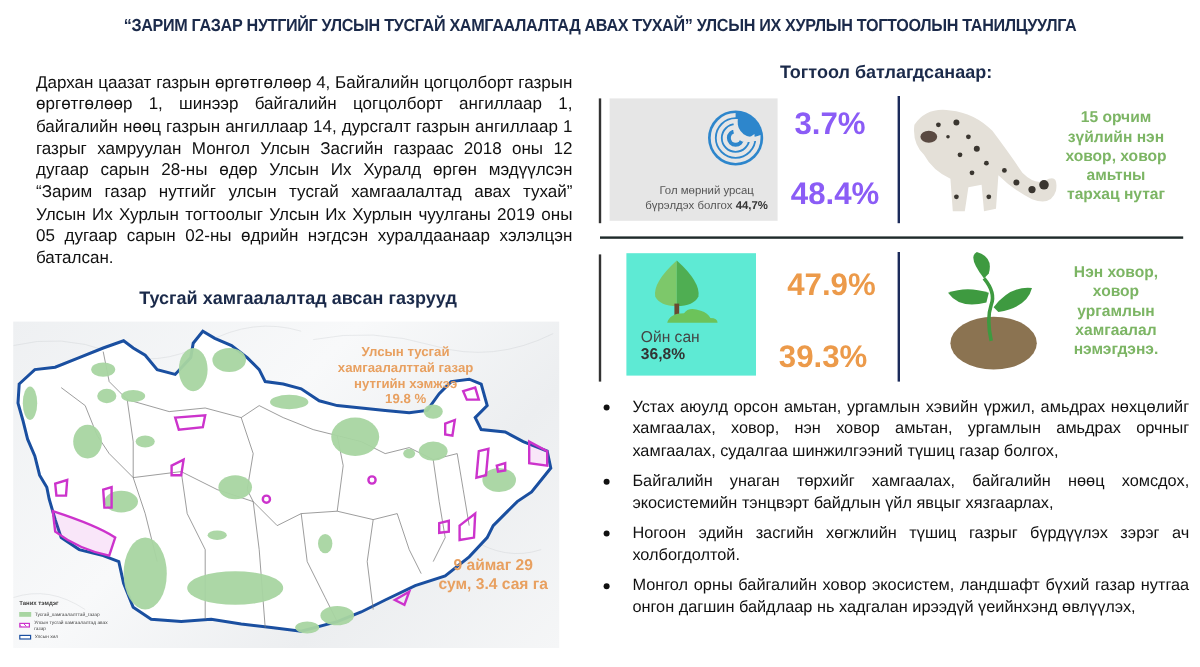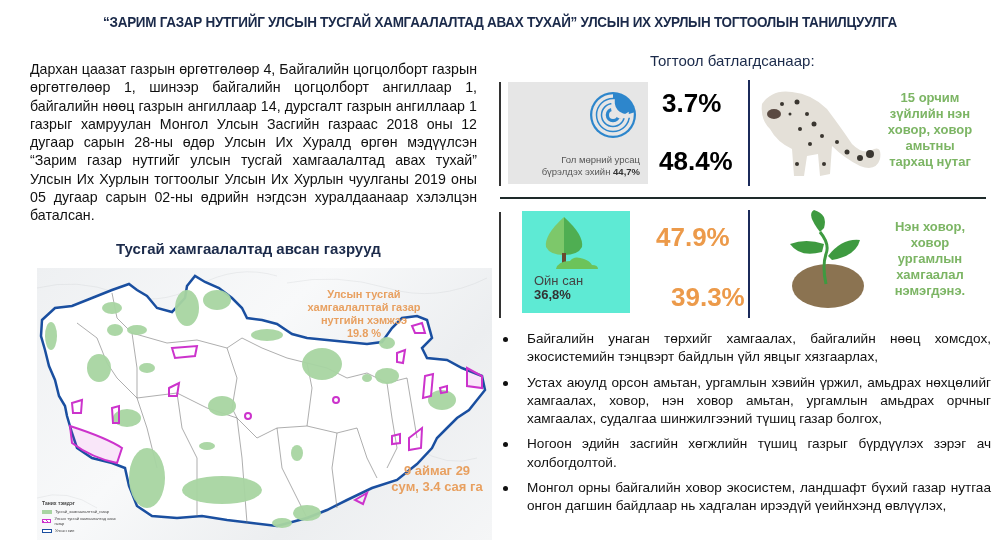--- a/index.html
+++ b/index.html
@@ -15,21 +15,21 @@
     .intro {
       position: absolute; left: 30px; top: 60px; width: 447px;
       font-size: 14.2px; line-height: 18.3px; text-align: justify; color: #111;
     }
 
     .map-title {
       position: absolute; left: 116px; top: 240px; font-weight: bold; font-size: 15px; color: #1b2a4a;
     }
 
     .map-box {
-      position: absolute; left: 37px; top: 268px; width: 455px; height: 272px;
+      position: absolute; left: 11px; top: 268px; width: 455px; height: 272px;
       background: linear-gradient(135deg, #eef0f2 0%, #f8f9fa 40%, #eceef0 70%, #f5f6f7 100%);
       overflow: hidden;
     }
     .map-box svg { position: absolute; left: 0; top: 0; }
 
     .map-label-1 {
       position: absolute; left: 247px; top: 20px; width: 160px; text-align: center;
       font-weight: bold; font-size: 11px; line-height: 13px; color: #e8a060;
     }
     .map-label-2 {
@@ -40,33 +40,33 @@
       position: absolute; left: 5px; top: 232px; width: 80px; font-size: 4px; color: #444;
     }
     .legend-title { font-weight: bold; font-size: 5px; margin-bottom: 3px; }
     .legend-row { display: flex; align-items: center; gap: 3px; margin-bottom: 2px; }
     .legend-swatch { width: 10px; height: 4px; }
 
     .vbar-left { position: absolute; left: 499px; top: 82px; width: 2px; height: 104px; background: #333; }
     .vbar-left2 { position: absolute; left: 499px; top: 212px; width: 2px; height: 106px; background: #333; }
 
     .approved-title {
-      position: absolute; left: 650px; top: 52px; font-weight: normal; font-size: 15px; color: #1b2a4a;
+      position: absolute; left: 650px; top: 52px; font-weight: bold; font-size: 15px; color: #1b2a4a;
     }
 
     .water-card {
       position: absolute; left: 508px; top: 82px; width: 140px; height: 102px; background: #e6e6e6;
     }
     .water-caption {
-      position: absolute; right: 8px; bottom: 6px; text-align: right; font-size: 9.5px; color: #555; line-height: 12px;
+      position: absolute; right: 8px; bottom: 6px; text-align: center; font-size: 9.5px; color: #555; line-height: 12px;
     }
     .water-caption b { color: #333; }
 
     .stat { position: absolute; font-weight: bold; font-size: 26px; }
-    .stat.blue { color: #000000; }
+    .stat.blue { color: #8b5cf6; }
     .stat.orange { color: #ec9a4a; }
 
     .vdiv { position: absolute; width: 2px; background: #1b2a5a; }
 
     .green-text {
       position: absolute; text-align: center; font-weight: bold; color: #7cb564; font-size: 13px; line-height: 16px;
     }
 
     .hdiv { position: absolute; left: 500px; top: 197px; width: 486px; height: 2px; background: #1e2a2a; }
 
@@ -208,21 +208,21 @@
 <div class="vbar-left2"></div>
 
 <div class="water-card">
   <svg width="50" height="50" viewBox="0 0 50 50" style="position:absolute;left:80px;top:8px">
     <circle cx="25" cy="25" r="23" fill="#2d86cc"></circle>
     <path d="M25,6 A19,19 0 1 0 44,25 A14,14 0 0 1 25,11 A14,14 0 1 0 39,25 A9,9 0 0 1 25,16 A9,9 0 1 0 34,25" fill="none" stroke="#e6e6e6" stroke-width="3.5"></path>
     <circle cx="25" cy="25" r="4" fill="#e6e6e6"></circle>
   </svg>
   <div class="water-caption">
     <div>Гол мөрний урсац</div>
-    <div><span>бүрэлдэх эхийн</span> <b>44,7%</b></div>
+    <div><span>бүрэлдэх болгох</span> <b>44,7%</b></div>
   </div>
 </div>
 <div class="stat blue" style="left:662px;top:88px;">3.7%</div>
 <div class="stat blue" style="left:659px;top:146px;">48.4%</div>
 
 <div class="vdiv" style="left:748px;top:80px;height:106px;"></div>
 
 <svg width="130" height="100" viewBox="0 0 130 100" style="position:absolute;left:752px;top:84px">
   <path d="M10,20 Q20,5 40,8 Q60,10 75,25 Q90,45 100,60 Q112,72 122,65 Q130,62 128,75 Q124,88 108,82 Q92,74 80,62 L78,90 L68,92 L66,70 L55,72 L52,92 L42,92 L40,65 Q25,58 18,45 Q8,35 10,20 Z" fill="#e4e0d8"></path>
   <g fill="#3a3630">
@@ -260,38 +260,38 @@
     <path d="M22,2 Q42,20 40,32 Q36,40 22,40 Z" fill="#4fae52"></path>
     <rect x="20" y="38" width="4" height="14" fill="#6a4a30"></rect>
     <path d="M14,54 Q16,46 28,46 Q32,40 42,44 Q48,46 50,50 Q56,50 56,54 Z" fill="#6cc35a"></path>
   </svg>
   <div class="forest-caption">
     <div>Ойн сан</div>
     <div class="pct">36,8%</div>
   </div>
 </div>
 <div class="stat orange" style="left:656px;top:222px;">47.9%</div>
-<div class="stat orange" style="left:649px;top:282px;margin-left:22px;">39.3%</div>
+<div class="stat orange" style="left:649px;top:282px;">39.3%</div>
 
 <div class="vdiv" style="left:748px;top:210px;height:108px;"></div>
 
 <svg width="84" height="100" viewBox="0 0 84 100" style="position:absolute;left:786px;top:210px">
   <ellipse cx="42" cy="76" rx="36" ry="22" fill="#8b7351"></ellipse>
   <path d="M40,74 Q36,56 40,44 Q44,34 34,22" fill="none" stroke="#3e9a40" stroke-width="3"></path>
   <path d="M34,22 Q20,4 28,0 Q42,4 38,18 Z" fill="#3e9a40"></path>
   <path d="M38,34 Q20,28 4,34 Q14,48 36,42 Z" fill="#3e9a40"></path>
   <path d="M42,46 Q56,28 74,30 Q70,46 46,50 Z" fill="#3e9a40"></path>
 </svg>
 
 <div class="green-text" style="left:870px;top:219px;width:120px;">
   <div>Нэн ховор,</div>
   <div>ховор</div>
   <div>ургамлын</div>
   <div>хамгаалал</div>
   <div>нэмэгдэнэ.</div>
 </div>
 
 <ul class="bullets">
+  <li><span class="dot"></span><span>Устах аюулд орсон амьтан, ургамлын хэвийн үржил, амьдрах нөхцөлийг хамгаалах, ховор, нэн ховор амьтан, ургамлын амьдрах орчныг хамгаалах, судалгаа шинжилгээний түшиц газар болгох,</span></li>
   <li><span class="dot"></span><span>Байгалийн унаган төрхийг хамгаалах, байгалийн нөөц хомсдох, экосистемийн тэнцвэрт байдлын үйл явцыг хязгаарлах,</span></li>
-  <li><span class="dot"></span><span>Устах аюулд орсон амьтан, ургамлын хэвийн үржил, амьдрах нөхцөлийг хамгаалах, ховор, нэн ховор амьтан, ургамлын амьдрах орчныг хамгаалах, судалгаа шинжилгээний түшиц газар болгох,</span></li>
   <li><span class="dot"></span><span>Ногоон эдийн засгийн хөгжлийн түшиц газрыг бүрдүүлэх зэрэг ач холбогдолтой.</span></li>
   <li><span class="dot"></span><span>Монгол орны байгалийн ховор экосистем, ландшафт бүхий газар нутгаа онгон дагшин байдлаар нь хадгалан ирээдүй үеийнхэнд өвлүүлэх,</span></li>
 </ul>
 
 </body></html>

